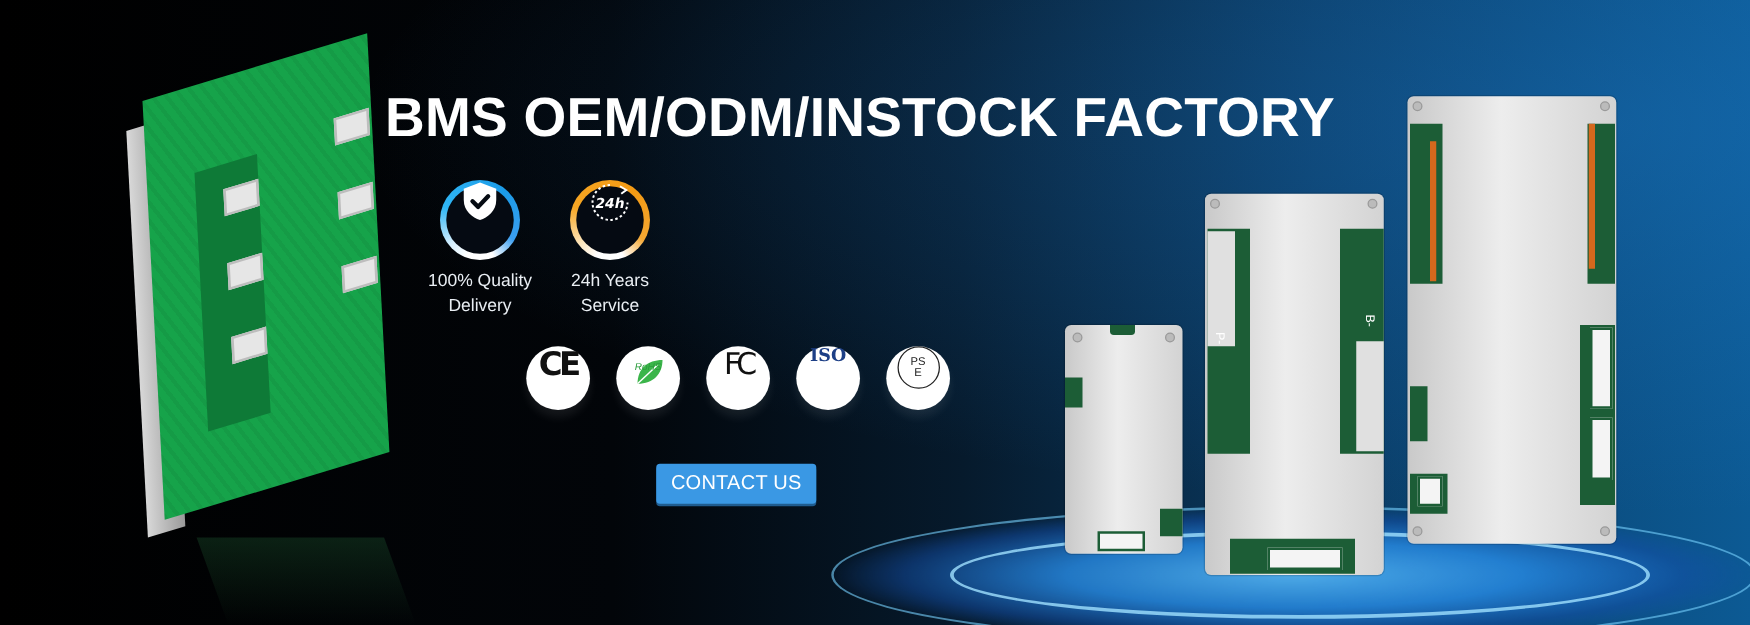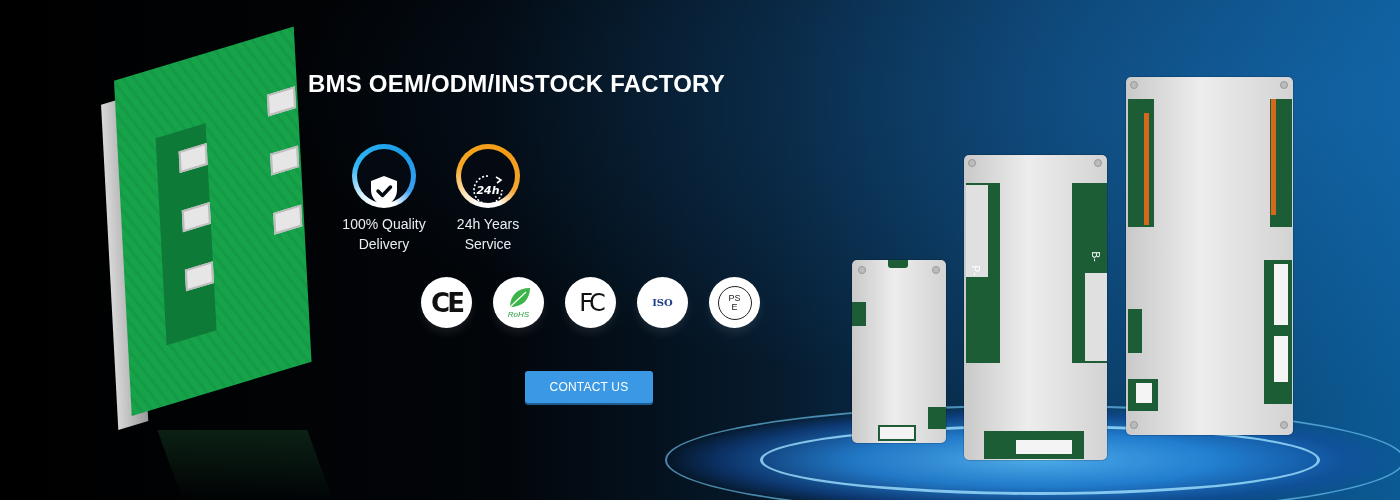--- a/index.html
+++ b/index.html
@@ -8,52 +8,52 @@
     position: relative; width: 1400px; height: 500px; overflow: hidden;
     background: linear-gradient(90deg, #000000 0%, #020509 35%, #061a2c 55%, #0a3a62 75%, #0c5a94 100%);
     font-family: "Liberation Sans", "DejaVu Sans", sans-serif;
   }
   .banner::before {
     content: ""; position: absolute; inset: 0;
     background: radial-gradient(ellipse at 92% 20%, rgba(30,120,200,0.35), rgba(0,0,0,0) 55%);
   }
   .title {
     position: absolute; left: 308px; top: 70px;
-    color: #ffffff; font-weight: bold; font-size: 24px; letter-spacing: 0.2px; white-space: nowrap;
+    color: #ffffff; font-weight: bold; font-size: 44px; letter-spacing: 0.2px; white-space: nowrap;
   }
   .features { position: absolute; left: 340px; top: 144px; display: flex; gap: 16px; }
   .feature { width: 88px; display: flex; flex-direction: column; align-items: center; }
   .ring {
     width: 64px; height: 64px; border-radius: 50%; position: relative;
-    display: flex; align-items: flex-end; justify-content: center;
+    display: flex; align-items: flex-start; justify-content: center;
   }
   .ring::after {
     content: ""; position: absolute; inset: 5px; border-radius: 50%; background: #050a12;
   }
   .ring.blue { background: conic-gradient(from 200deg, #ffffff 0deg, #d7f0ff 30deg, #2fb6f5 90deg, #1b9be8 200deg, #3a9ef0 280deg, #ffffff 320deg); }
   .ring.orange { background: conic-gradient(from 200deg, #ffffff 0deg, #fde7c0 30deg, #f6a623 90deg, #f39a14 200deg, #f4a732 280deg, #ffffff 320deg); }
   .ring svg { position: relative; z-index: 1; }
   .feature-label {
     margin-top: 6px; color: #e9eef3; font-size: 14px; line-height: 20px; text-align: center; white-space: nowrap;
   }
   .certs { position: absolute; left: 421px; top: 277px; display: flex; gap: 21px; }
   .cert {
     width: 51px; height: 51px; border-radius: 50%; background: #fff;
-    display: flex; align-items: center; justify-content: center;
+    display: flex; align-items: flex-start; justify-content: center;
     box-shadow: 0 6px 8px rgba(255,255,255,0.08);
   }
   .cert-ce { font-size: 26px; font-weight: bold; color: #111; letter-spacing: -3px; font-family: "DejaVu Sans", sans-serif; }
   .cert-fc { font-size: 24px; font-weight: normal; color: #111; letter-spacing: -4px; font-family: "DejaVu Sans", sans-serif; }
-  .cert-iso { font-size: 10px; font-weight: bold; color: #1d3f86; font-family: "DejaVu Serif", serif; }
+  .cert-iso { font-size: 14px; font-weight: bold; color: #1d3f86; font-family: "DejaVu Serif", serif; }
   .cert-rohs { font-size: 8px; font-weight: normal; color: #2a9d3c; font-style: italic; position: relative; top: 12px; }
   .pse { width: 34px; height: 34px; border: 1.5px solid #222; border-radius: 50%; font-size: 9px; color: #222;
          display: flex; flex-direction: column; align-items: center; justify-content: center; line-height: 9px; }
   .contact {
     position: absolute; left: 525px; top: 371px; width: 128px; height: 32px;
-    background: #3a98e4; border-radius: 3px; color: #fff; font-size: 12px;
+    background: #3a98e4; border-radius: 3px; color: #fff; font-size: 16px;
     display: flex; align-items: center; justify-content: center; letter-spacing: 0.2px;
     box-shadow: 0 2px 0 #1f5c8f; cursor: pointer;
   }
   
   .pcb-left {
     position: absolute; left: 100px; top: 85px; width: 195px; height: 345px;
     transform: skewY(-14deg) rotate(-3deg); transform-origin: top left;
   }
   .pcb-back { position: absolute; left: 0; top: 20px; width: 30px; height: 330px; background: linear-gradient(90deg,#d8d8d8,#9a9a9a); }
   .pcb-board { position: absolute; left: 14px; top: 0; width: 180px; height: 340px; background: #16a34a;

